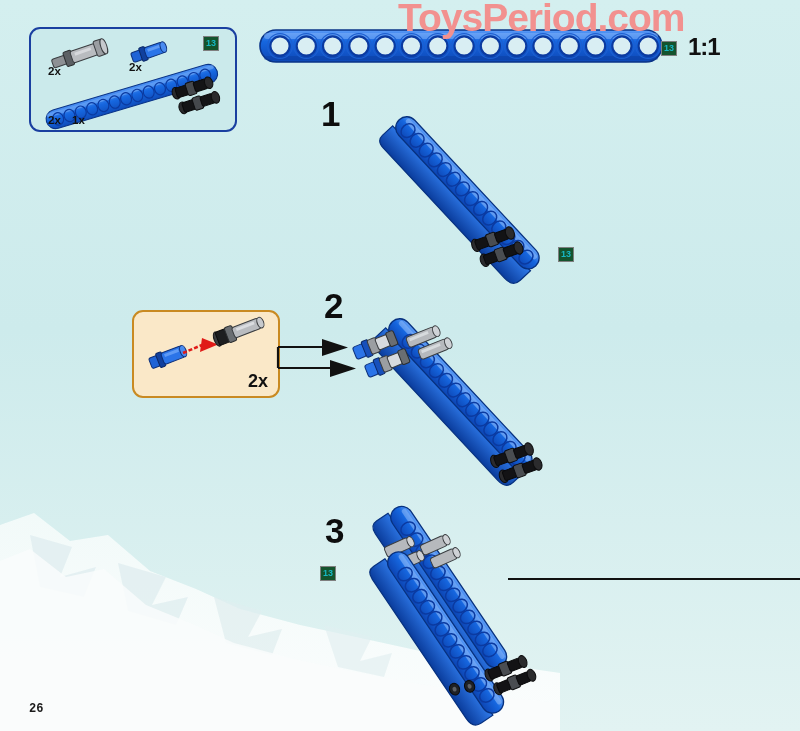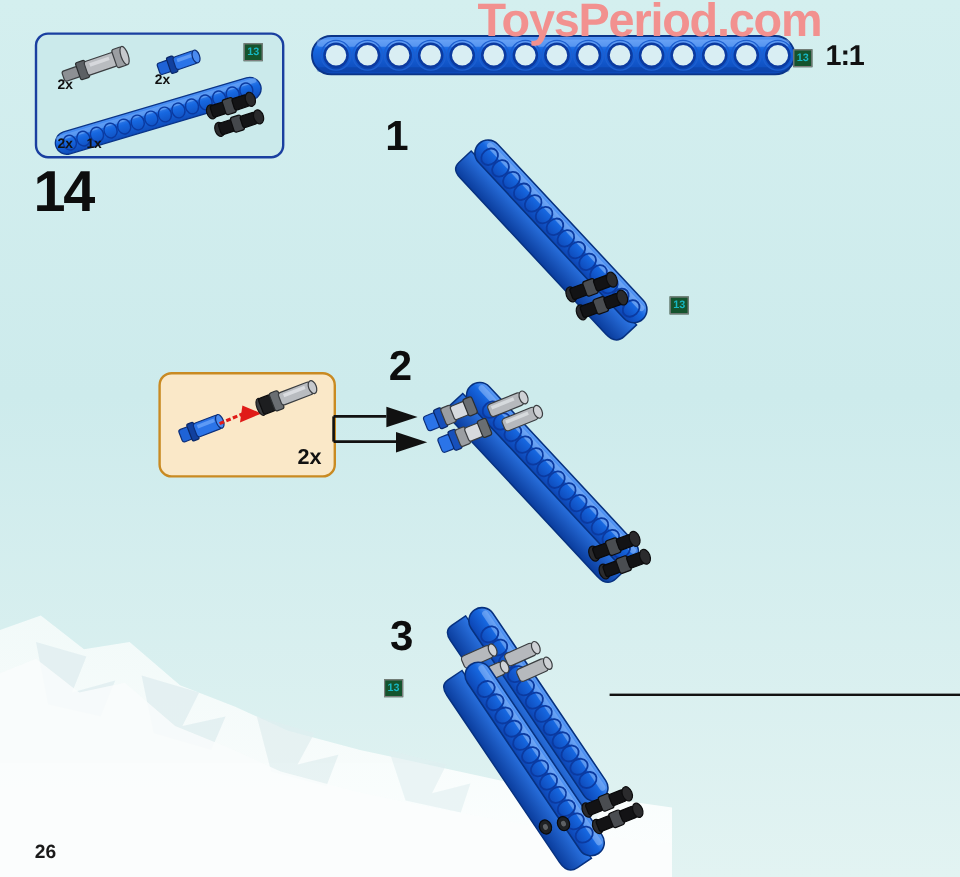--- a/index.html
+++ b/index.html
@@ -114,22 +114,22 @@
   #divider {
     position:absolute; left:508px; top:578px;
     width:292px; height:0;
     border-top:2.4px solid #111;
     z-index:21;
   }
 
   
   #page-num {
     position:absolute; left:29px; top:702px;
-    font-size:16px; font-weight:bold; color:#1a1a1a;
-    font-family:Liberation Sans, sans-serif;
+    font-size:12px; font-weight:bold; color:#1a1a1a;
+    font-family:Liberation Mono, monospace;
     z-index:30;
   }
 
   svg { display:block; overflow:visible; }
   .abs { position:absolute; }
 </style>
 </head>
 <body>
 
 <div id="page">
@@ -226,21 +226,20 @@
           <rect x="26" y="6" width="13" height="10" rx="2" fill="#141416" stroke="#0a0a0b" stroke-width="1"></rect>
           <ellipse cx="41" cy="11" rx="4" ry="6" fill="#2a2a2c" stroke="#0e0e0f" stroke-width="1"></ellipse>
         </g>
       </g>
     </svg>
     <span class="qty" style="left:41px; top:85px;">1x</span>
 
     <div class="elem-badge" style="left:172px; top:7px;">13</div>
   </div>
 
-  <div id="step14">14</div>
 
   <div id="scale-beam-wrap">
     <svg width="424" height="42" viewBox="0 0 424 42">
       <defs>
         <linearGradient id="beamB" x1="0" y1="0" x2="0" y2="1">
           <stop offset="0%" stop-color="#5c9bf7"></stop>
           <stop offset="35%" stop-color="#1667e0"></stop>
           <stop offset="100%" stop-color="#0d47b6"></stop>
         </linearGradient>
       </defs>

